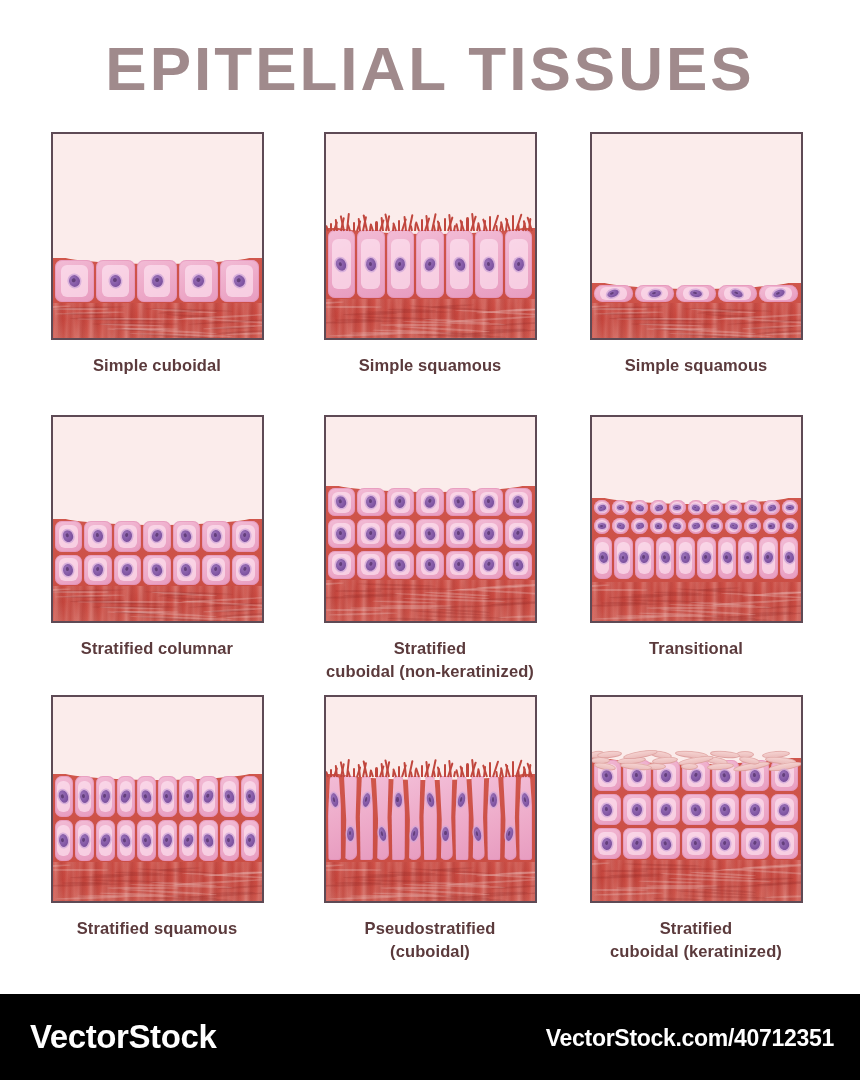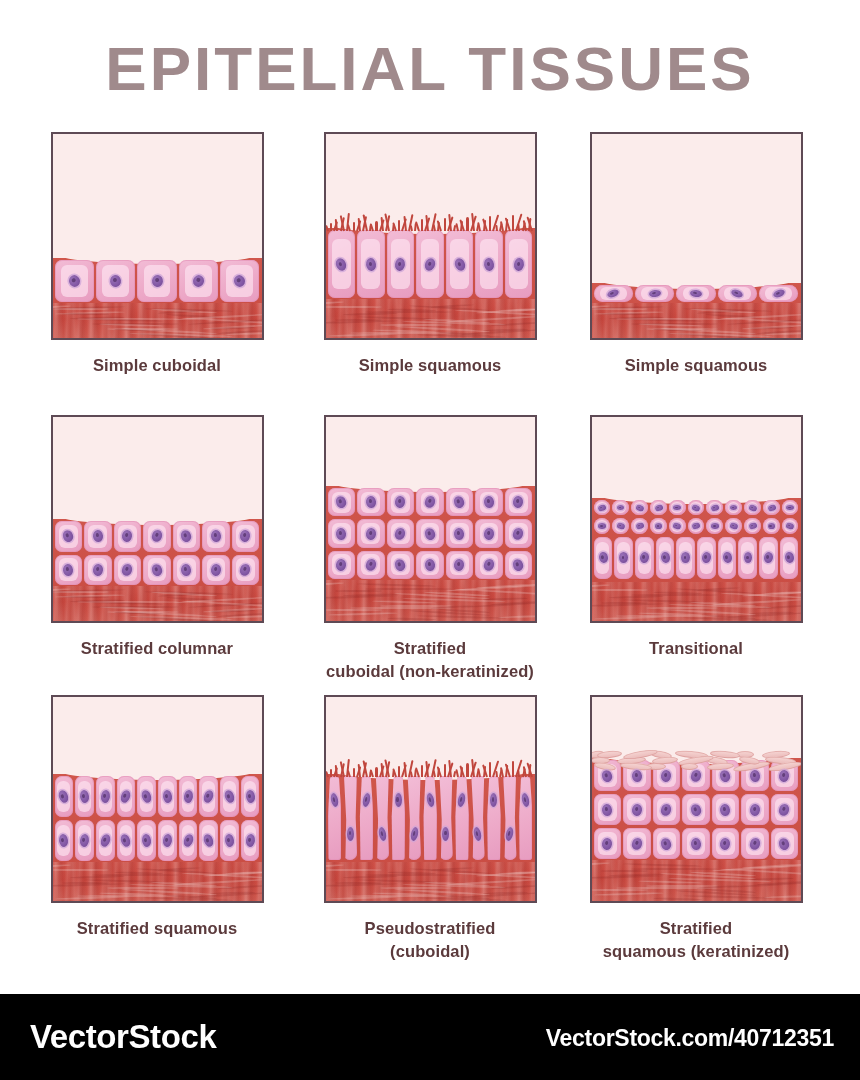--- a/index.html
+++ b/index.html
@@ -994,21 +994,21 @@
           <i style="left: 60px; top: 7px; width: 26px; transform: rotate(-5deg);"></i>
           <i style="left: 89px; top: 13px; width: 17px; transform: rotate(0deg);"></i>
           <i style="left: 118px; top: 1px; width: 30px; transform: rotate(5deg);"></i>
           <i style="left: 147px; top: 7px; width: 21px; transform: rotate(10deg);"></i>
           <i style="left: 176px; top: 13px; width: 34px; transform: rotate(-10deg);"></i>
           <i style="left: 5px; top: 1px; width: 25px; transform: rotate(-5deg);"></i>
         </div>
       </div>
       <div class="panel-label">
         <div>Stratified</div>
-        <div>squamous (keratinized)</div>
+        <div>cuboidal (keratinized)</div>
       </div>
     </div>
   </div>
 
 <div id="footer-bar">
   <div id="footer-logo">VectorStock</div>
   <div id="footer-url">VectorStock.com/40712351</div>
 </div>
 
 </body></html>

